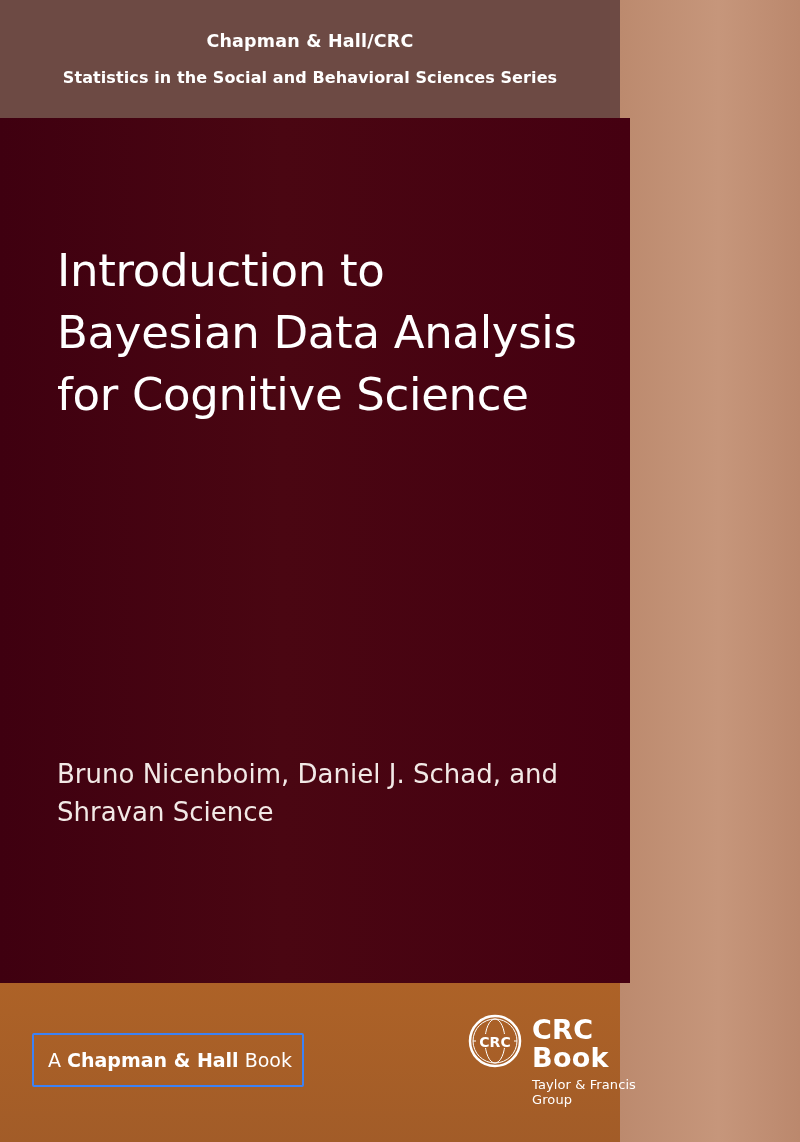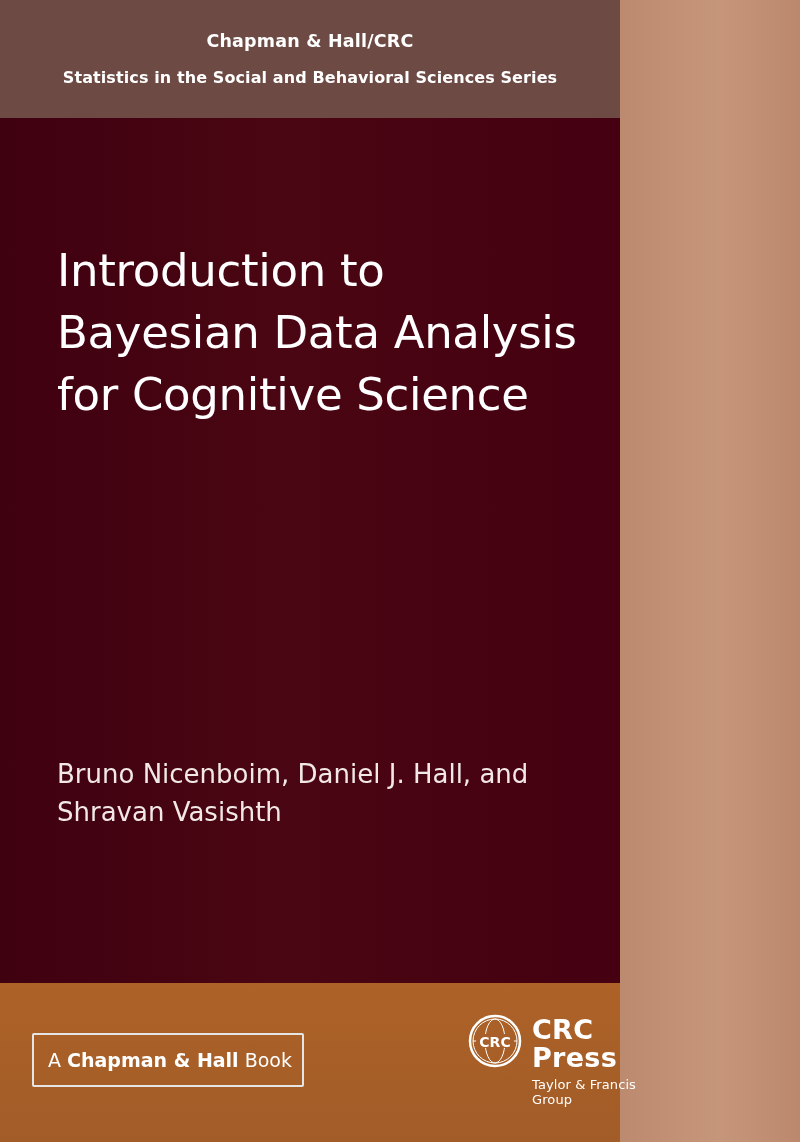--- a/index.html
+++ b/index.html
@@ -63,20 +63,21 @@
 
   
   .main-area {
     position: absolute;
     left: 0;
     top: 118px;
     width: 620px;
     height: 865px;
     background: #45000f;
     background: linear-gradient(90deg, #3f0010 0%, #4a0612 45%, #450011 100%);
+    padding-left: 10px;
   }
 
   .title {
     position: absolute;
     left: 57px;
     top: 122px;
     width: 520px;
     color: #ffffff;
     font-size: 45px;
     line-height: 1.38;
@@ -105,21 +106,21 @@
     background: #a85f29;
     background: linear-gradient(180deg, #ad6227 0%, #a25c28 100%);
   }
 
   .ch-book-box {
     position: absolute;
     left: 32px;
     top: 1033px;
     width: 272px;
     height: 54px;
-    border: 2px solid #e5e5e5;
+    border: 2px solid #3b82f6;
     border-radius: 2px;
     display: flex;
     align-items: center;
     box-sizing: border-box;
   }
   .ch-book-text {
     color: #ffffff;
     font-size: 19px;
     padding-left: 14px;
     white-space: nowrap;
@@ -178,38 +179,38 @@
 
   <div class="front">
 
     <div class="series-band">
       <div class="series-line1">Chapman &amp; Hall/CRC</div>
       <div class="series-line2">Statistics in the Social and Behavioral Sciences Series</div>
     </div>
 
     <div class="main-area">
       <div class="title">Introduction to Bayesian Data Analysis for Cognitive Science</div>
-      <div class="authors">Bruno Nicenboim, Daniel J. Hall, and Shravan Vasishth</div>
+      <div class="authors">Bruno Nicenboim, Daniel J. Schad, and Shravan Science</div>
     </div>
 
     <div class="bottom-band"></div>
 
     <div class="ch-book-box">
       <div class="ch-book-text"><span>A </span><b>Chapman &amp; Hall</b><span> Book</span></div>
     </div>
 
     <div class="crc-logo">
       <svg class="crc-seal" viewBox="0 0 54 54">
         <circle cx="27" cy="27" r="25" fill="none" stroke="#ffffff" stroke-width="2.5"></circle>
         <path d="M27 5 a22 22 0 0 1 0 44 a22 22 0 0 1 0 -44" fill="none" stroke="#ffffff" stroke-width="1"></path>
         <ellipse cx="27" cy="27" rx="10" ry="22" fill="none" stroke="#ffffff" stroke-width="1"></ellipse>
         <line x1="5" y1="27" x2="49" y2="27" stroke="#ffffff" stroke-width="1"></line>
         <rect x="8" y="20" width="38" height="14" fill="#a85f29" stroke="none"></rect>
         <text x="27" y="32.5" text-anchor="middle" font-family="DejaVu Sans, sans-serif" font-size="14" font-weight="bold" fill="#ffffff">CRC</text>
       </svg>
       <div class="crc-words">
-        <div class="crc-press">CRC Press</div>
+        <div class="crc-press">CRC Book</div>
         <div class="crc-tf">Taylor &amp; Francis Group</div>
       </div>
     </div>
 
   </div>
 </div>
 
 </body></html>

